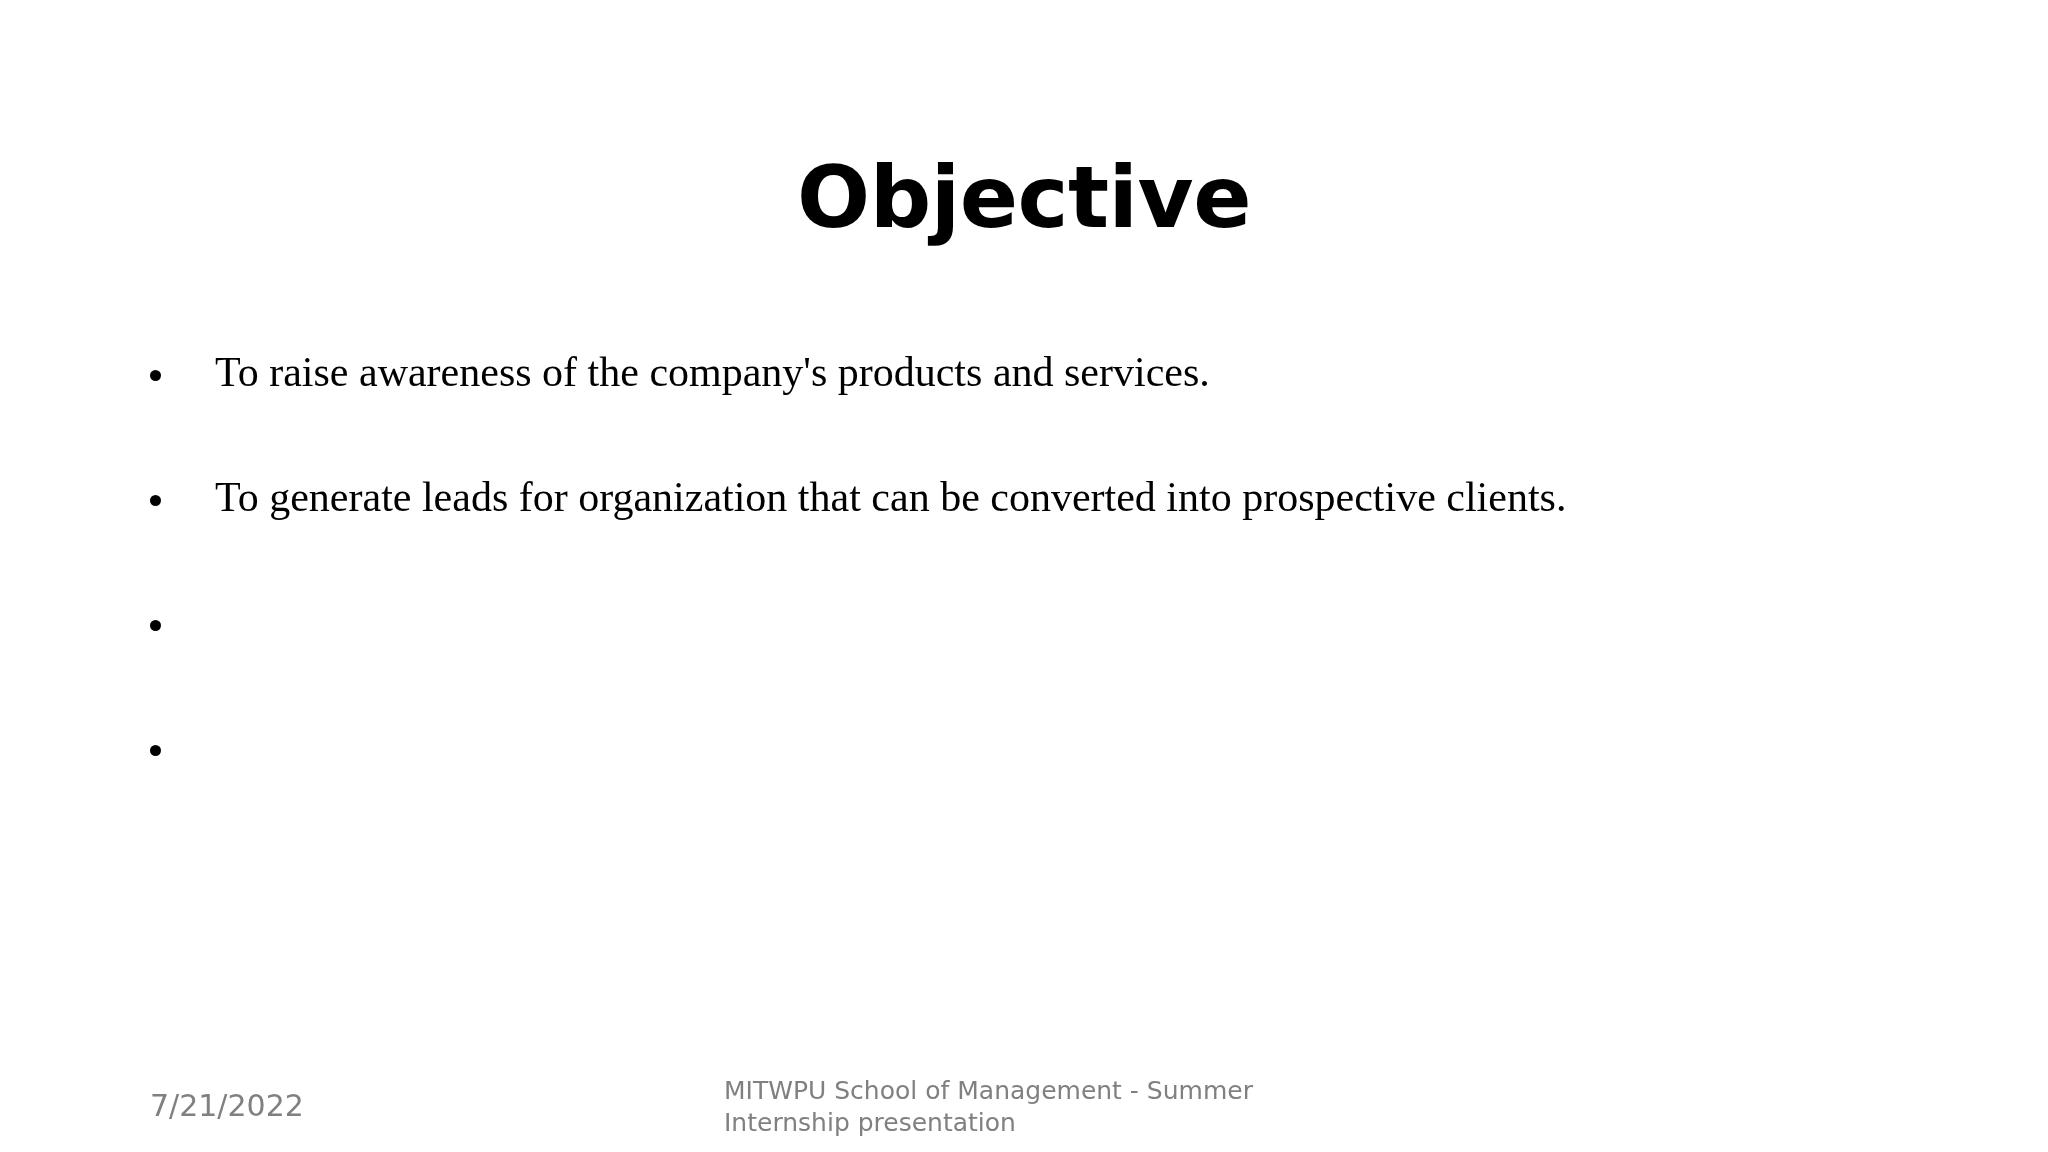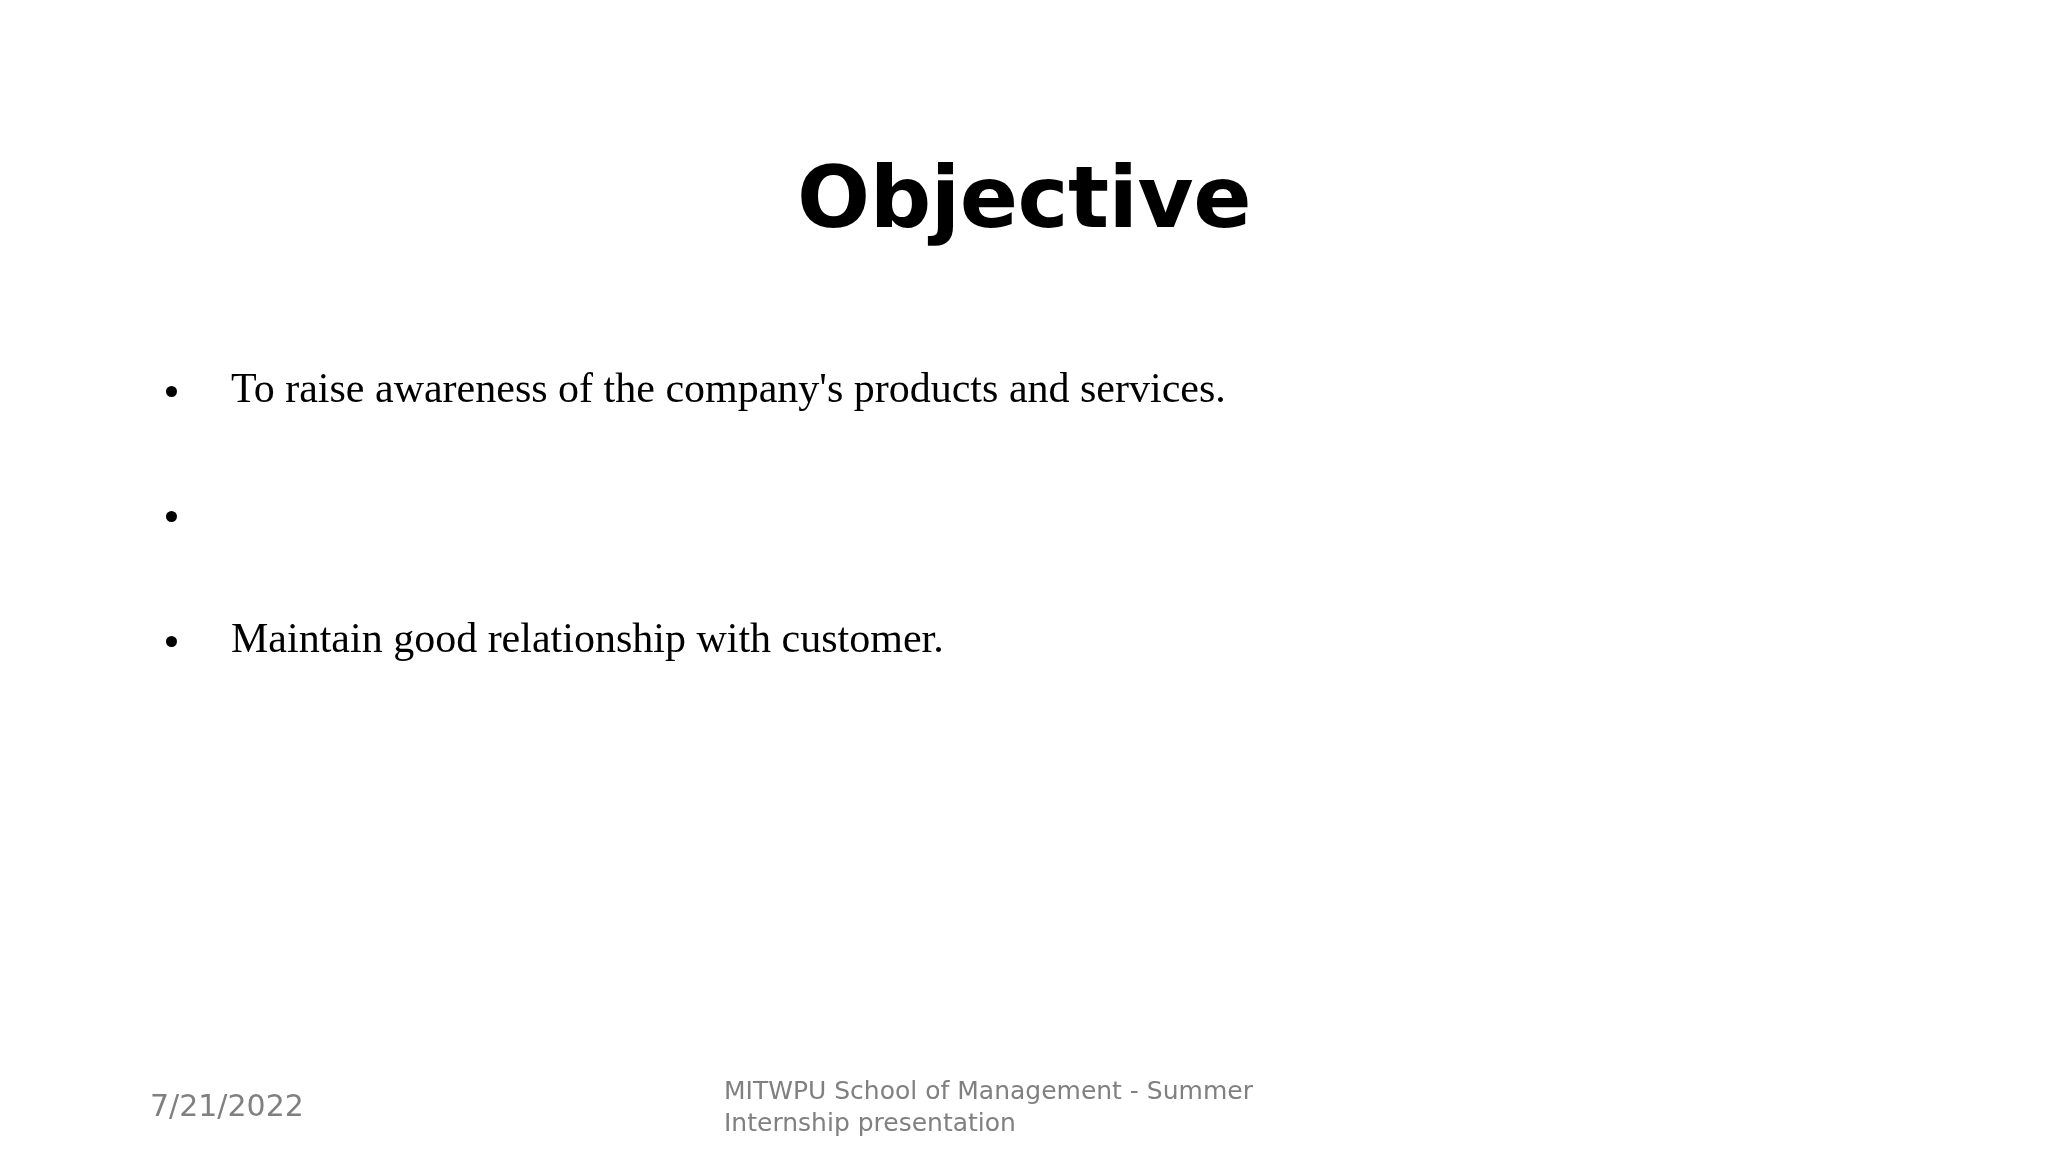--- a/index.html
+++ b/index.html
@@ -32,21 +32,21 @@
     color: #000000;
     white-space: nowrap;
   }
 
   
   .body-list {
     position: absolute;
     left: 140px;
     top: 346px;
     width: 1800px;
-    margin: 16px;
+    margin: 0;
     padding: 0;
     list-style: none;
   }
 
   .bullet-row {
     position: relative;
     height: 125px;
     padding-left: 75px;
     box-sizing: border-box;
   }
@@ -112,28 +112,31 @@
 
   <h1 class="slide-title">Objective</h1>
 
   <ul class="body-list">
 
     <li class="bullet-row">
       <span class="bullet-marker"></span>
       <span class="bullet-text">To raise awareness of the company's products and services.</span>
     </li>
 
+    <li class="bullet-row">
+      <span class="bullet-marker"></span>
+      <span class="bullet-text">To generate leads for organization that can be converted into prospective clients.</span>
+    </li>
 
     <li class="bullet-row">
       <span class="bullet-marker"></span>
     </li>
 
     <li class="bullet-row">
       <span class="bullet-marker"></span>
-      <span class="bullet-text">Maintain good relationship with customer.</span>
     </li>
 
   </ul>
 
   <div class="footer-date">7/21/2022</div>
 
   <div class="footer-center">MITWPU School of Management - Summer Internship presentation</div>
 
   <div class="footer-page">5</div>
 

